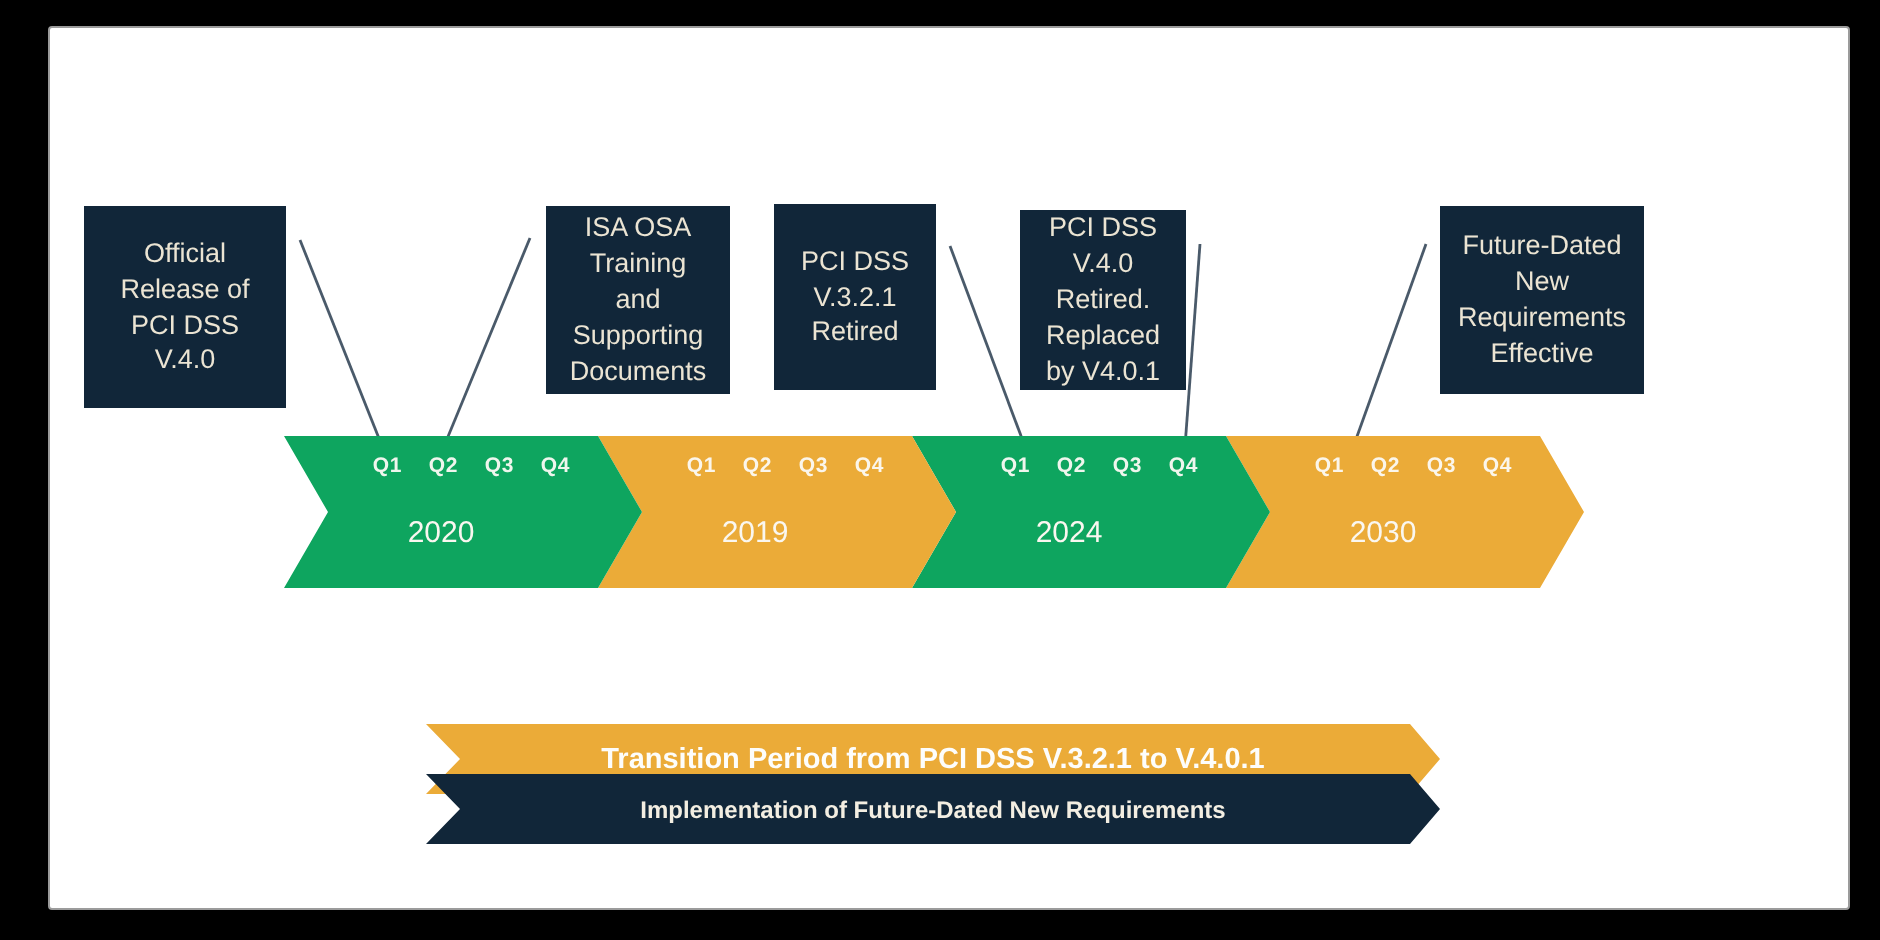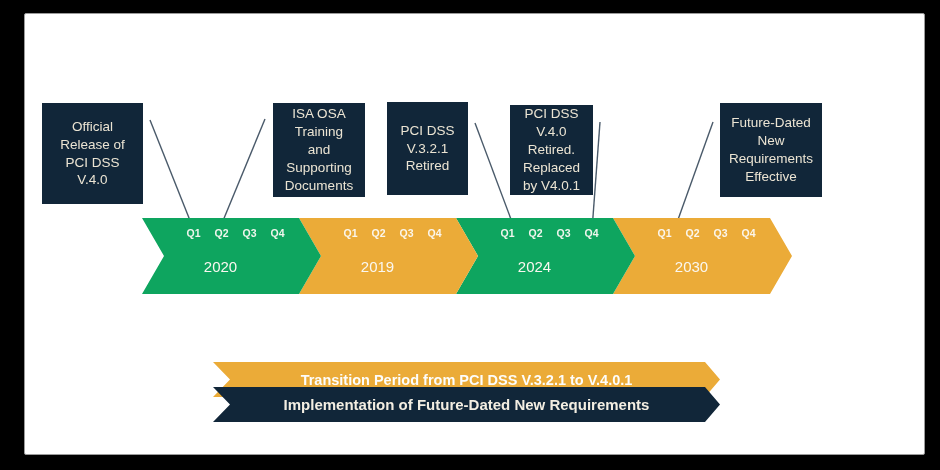--- a/index.html
+++ b/index.html
@@ -76,21 +76,21 @@
     font-size: 15px;
     color: #FAF7F0;
   }
 
   
   .banner {
     position: absolute; left: 188px;
     width: 507px; height: 35px;
     clip-path: polygon(0 0, 492px 0, 507px 17.5px, 492px 35px, 0 35px, 17px 17.5px);
     display: flex; align-items: center; justify-content: center;
-    font-size: 15px; font-weight: bold;
+    font-size: 12px; font-weight: bold;
     text-align: center;
   }
   .banner.transition { top: 309px; background: #EBAB38; color: #FDFDFB; font-size: 14.5px; margin-top: 39px; }
   .banner.implementation { top: 373px; background: #112639; color: #F3EEE2; }
 </style>
 </head>
 <body>
 
 <div class="panel">
 

